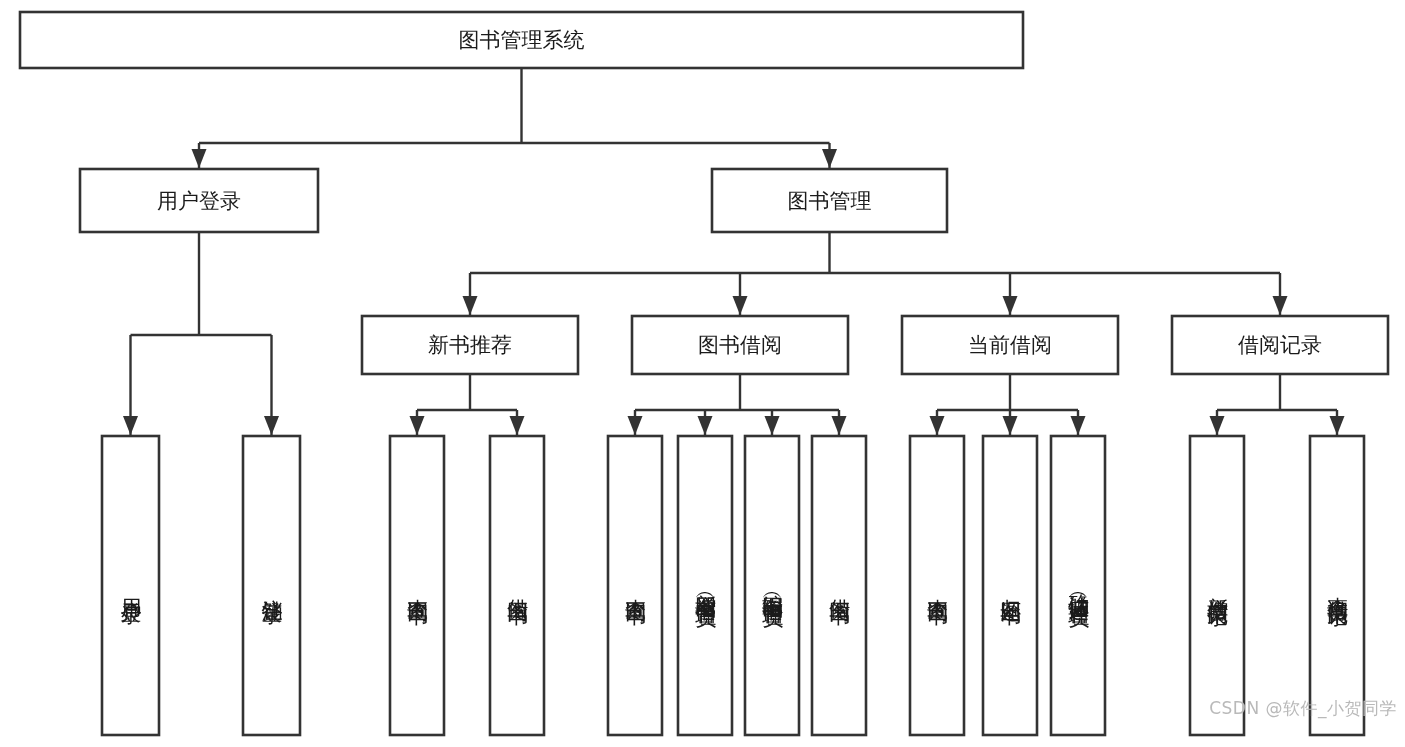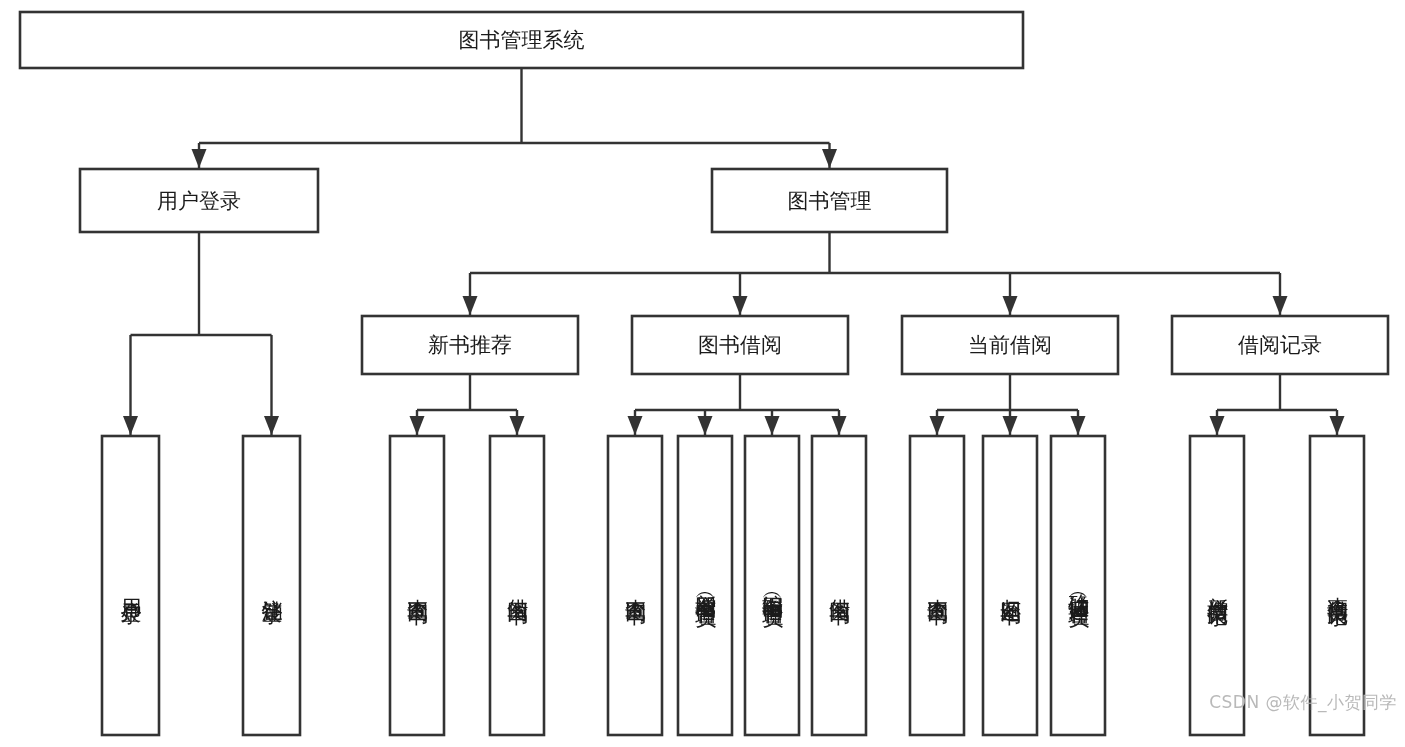--- a/index.html
+++ b/index.html
@@ -58,21 +58,21 @@
     letter-spacing: 2px;
     display: flex;
     align-items: center;
     justify-content: center;
     white-space: nowrap;
     user-select: none;
   }
   .watermark {
     position: absolute;
     right: 8px;
-    bottom: 6px;
+    bottom: 0;
     font-family: "DejaVu Sans", "Liberation Sans", sans-serif;
     font-size: 17px;
     color: #b9b9b9;
     letter-spacing: 0.5px;
     white-space: nowrap;
   }
 </style>
 </head>
 <body>
 

